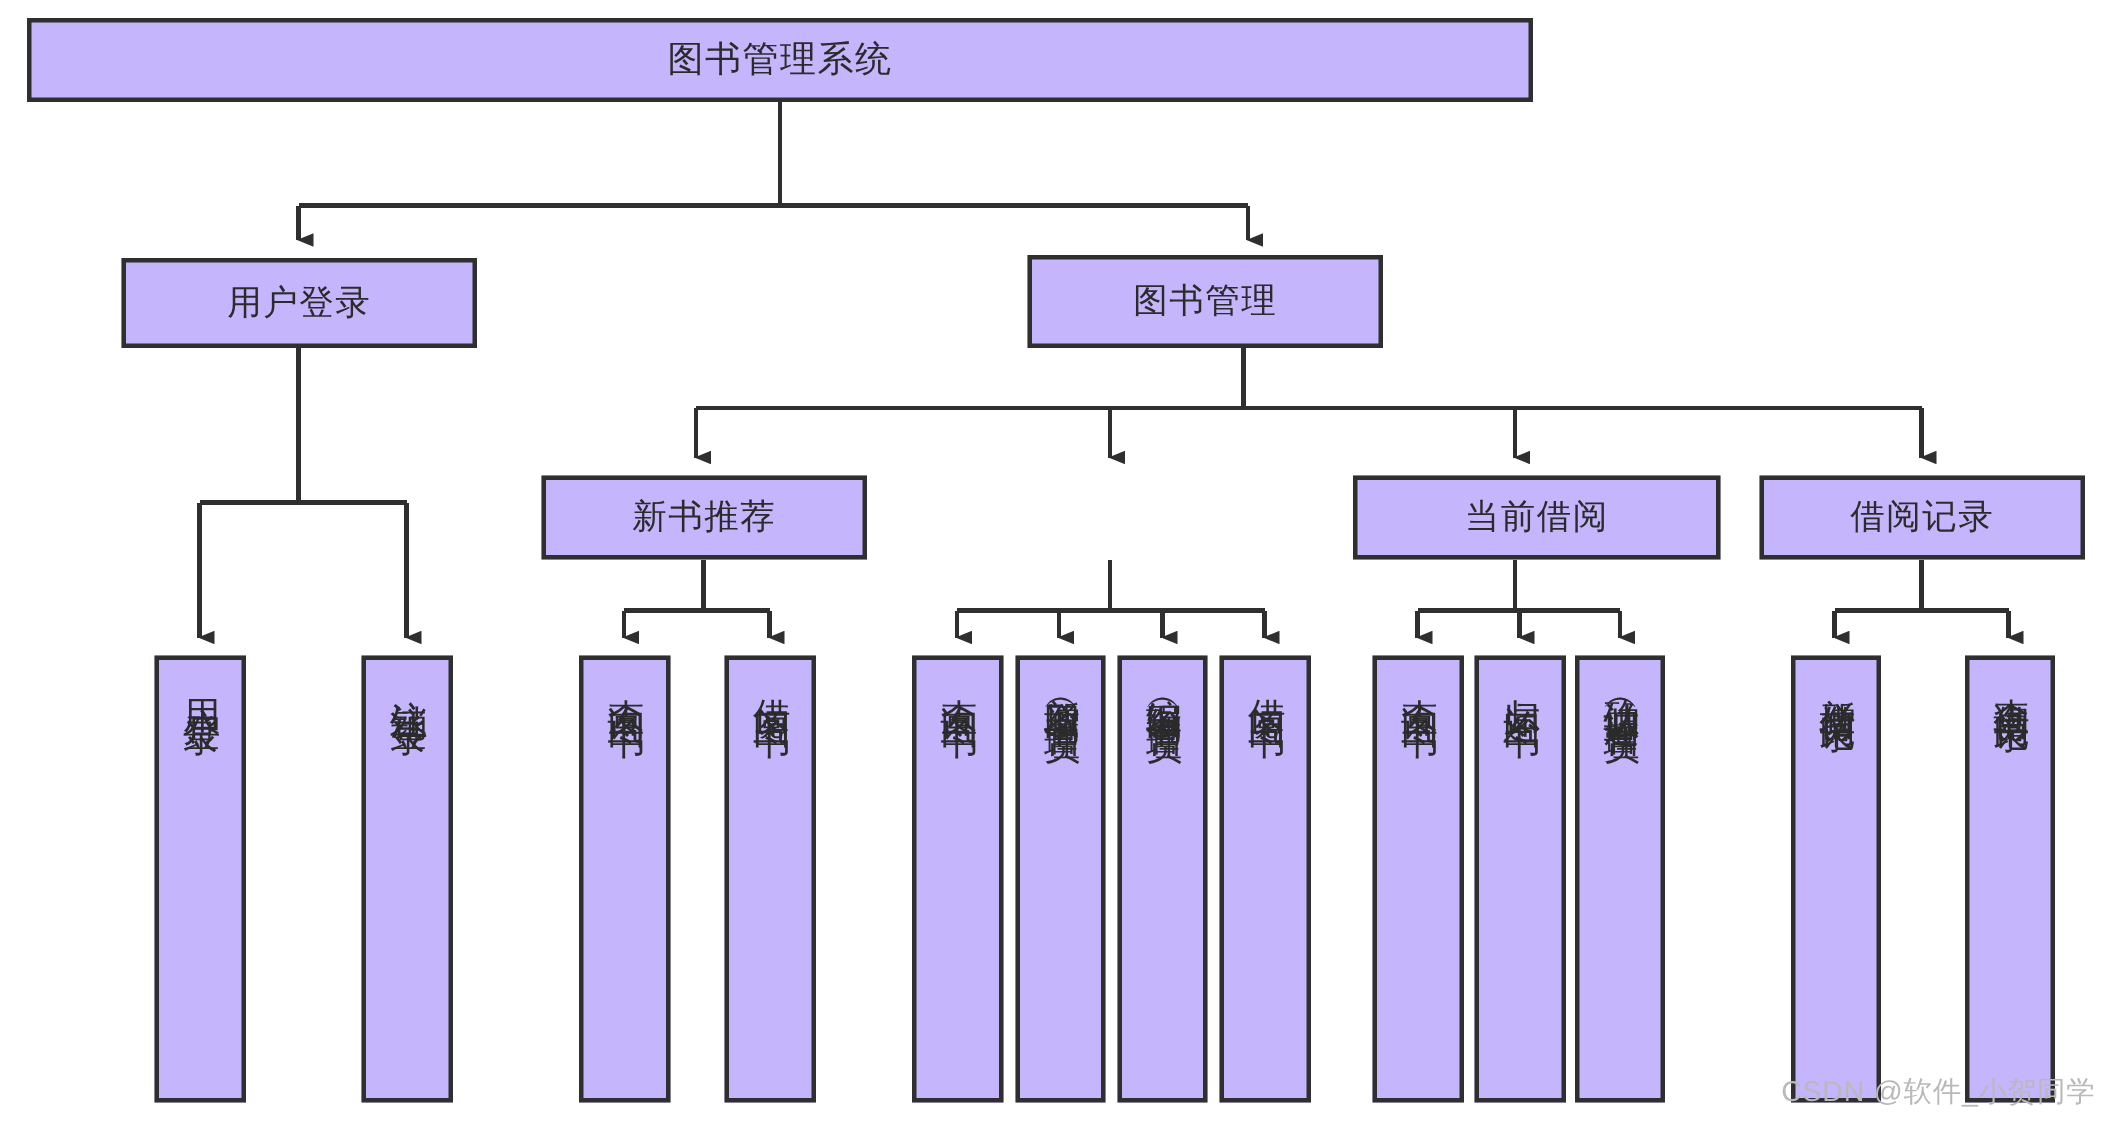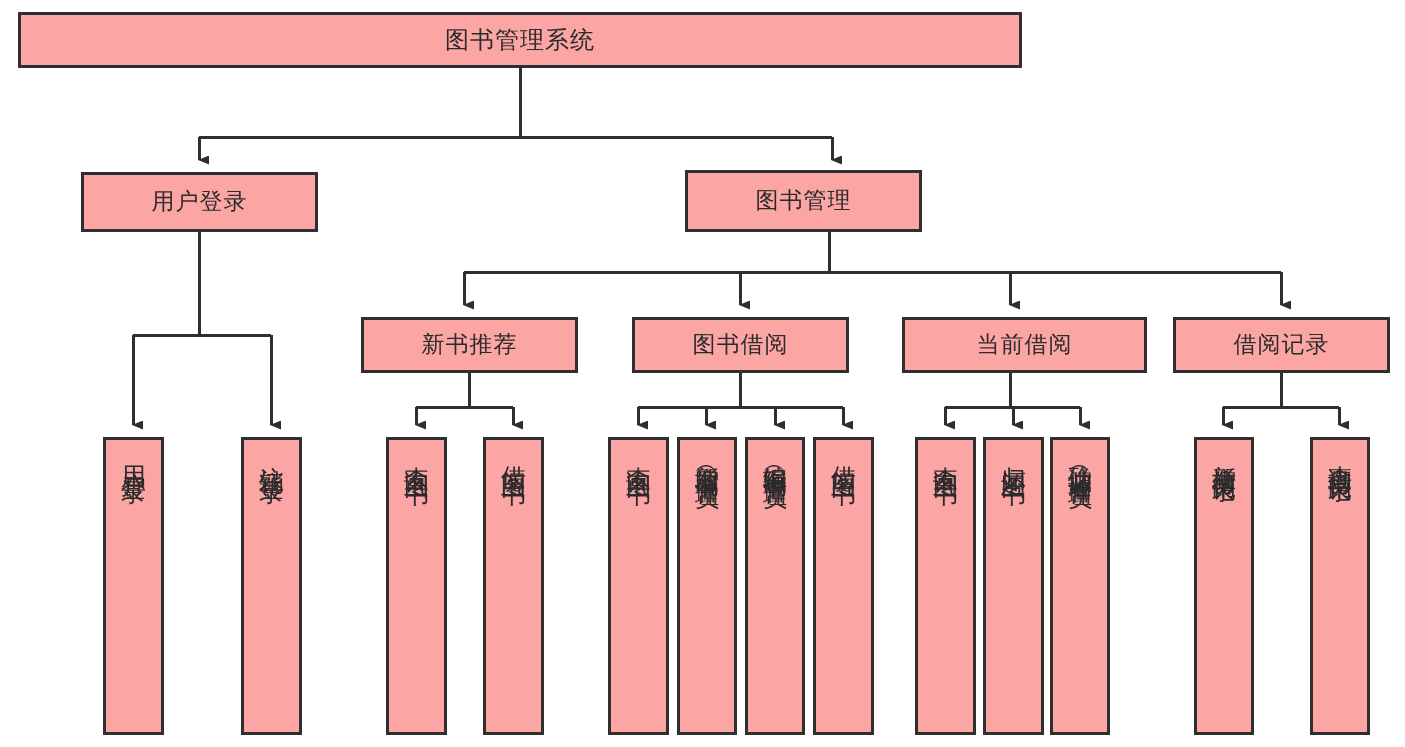--- a/index.html
+++ b/index.html
@@ -8,21 +8,21 @@
     width:1405px;height:747px;
     font-family:"Liberation Sans","DejaVu Sans",sans-serif;
     overflow:hidden;
   }
   #canvas{position:relative;width:1405px;height:747px;background:#fff;}
   svg#wires{position:absolute;left:0;top:0;width:1405px;height:747px;}
 
   .node{
     position:absolute;
     box-sizing:border-box;
-    background:#fca5a5;
+    background:#c4b5fd;
     border:3px solid #2f2f2f;
     display:flex;
     align-items:center;
     justify-content:center;
     color:#2b2b2b;
   }
   .node .lbl{
     display:block;
     text-align:center;
     line-height:1.12;
@@ -120,23 +120,20 @@
   </div>
 
   <div class="node h-node" style="left:685px;top:170px;width:237px;height:62px;">
     <span class="lbl">图书管理</span>
   </div>
 
   <div class="node h-node" style="left:361px;top:317px;width:217px;height:56px;">
     <span class="lbl">新书推荐</span>
   </div>
 
-  <div class="node h-node" style="left:632px;top:317px;width:217px;height:56px;">
-    <span class="lbl">图书借阅</span>
-  </div>
 
   <div class="node h-node" style="left:902px;top:317px;width:245px;height:56px;">
     <span class="lbl">当前借阅</span>
   </div>
 
   <div class="node h-node" style="left:1173px;top:317px;width:217px;height:56px;">
     <span class="lbl">借阅记录</span>
   </div>
 
   <div class="node v-node" style="left:103px;top:437px;width:61px;height:298px;">
@@ -184,13 +181,14 @@
   </div>
 
   <div class="node v-node tall" style="left:1194px;top:437px;width:60px;height:298px;">
     <span class="lbl">新增借阅记录</span>
   </div>
 
   <div class="node v-node tall" style="left:1310px;top:437px;width:60px;height:298px;">
     <span class="lbl">查询借阅记录</span>
   </div>
 
+  <div class="watermark">CSDN @软件_小贺同学</div>
 </div>
 
 </body></html>

